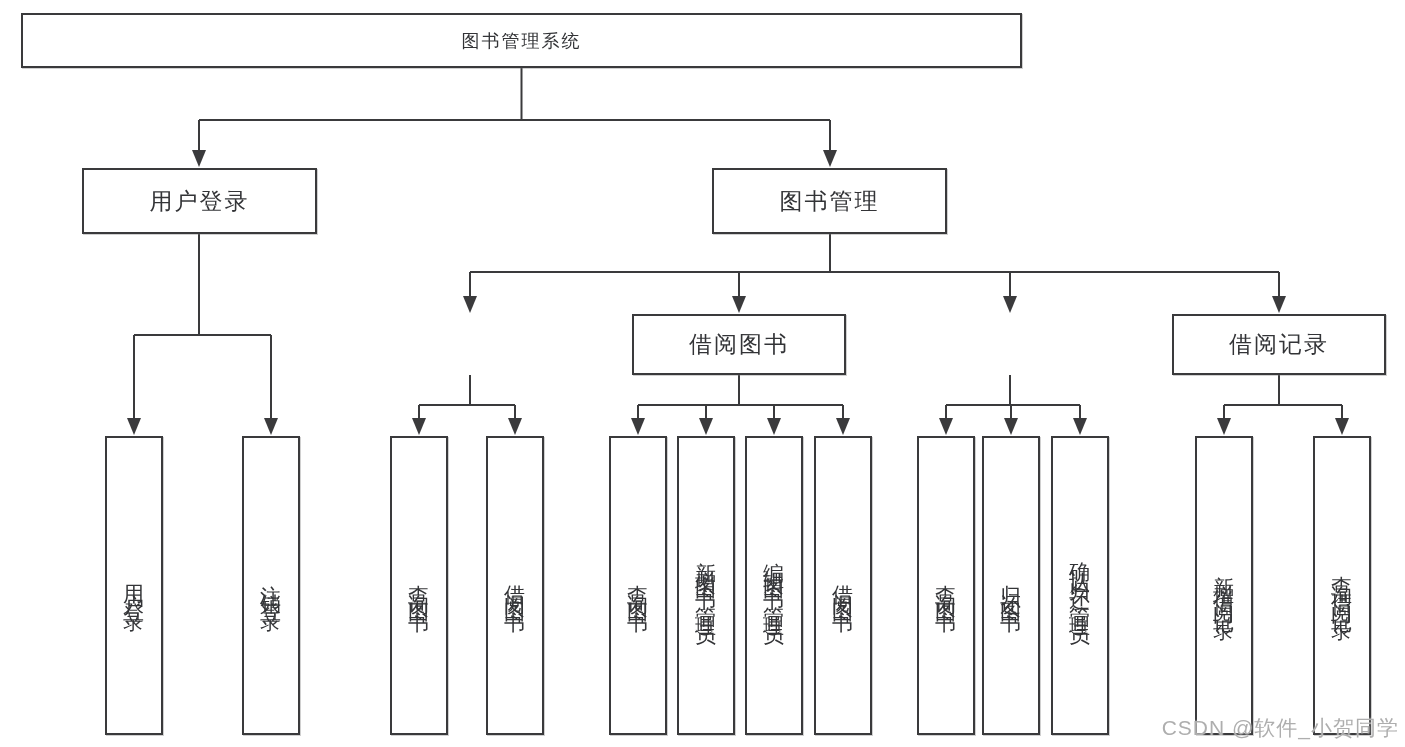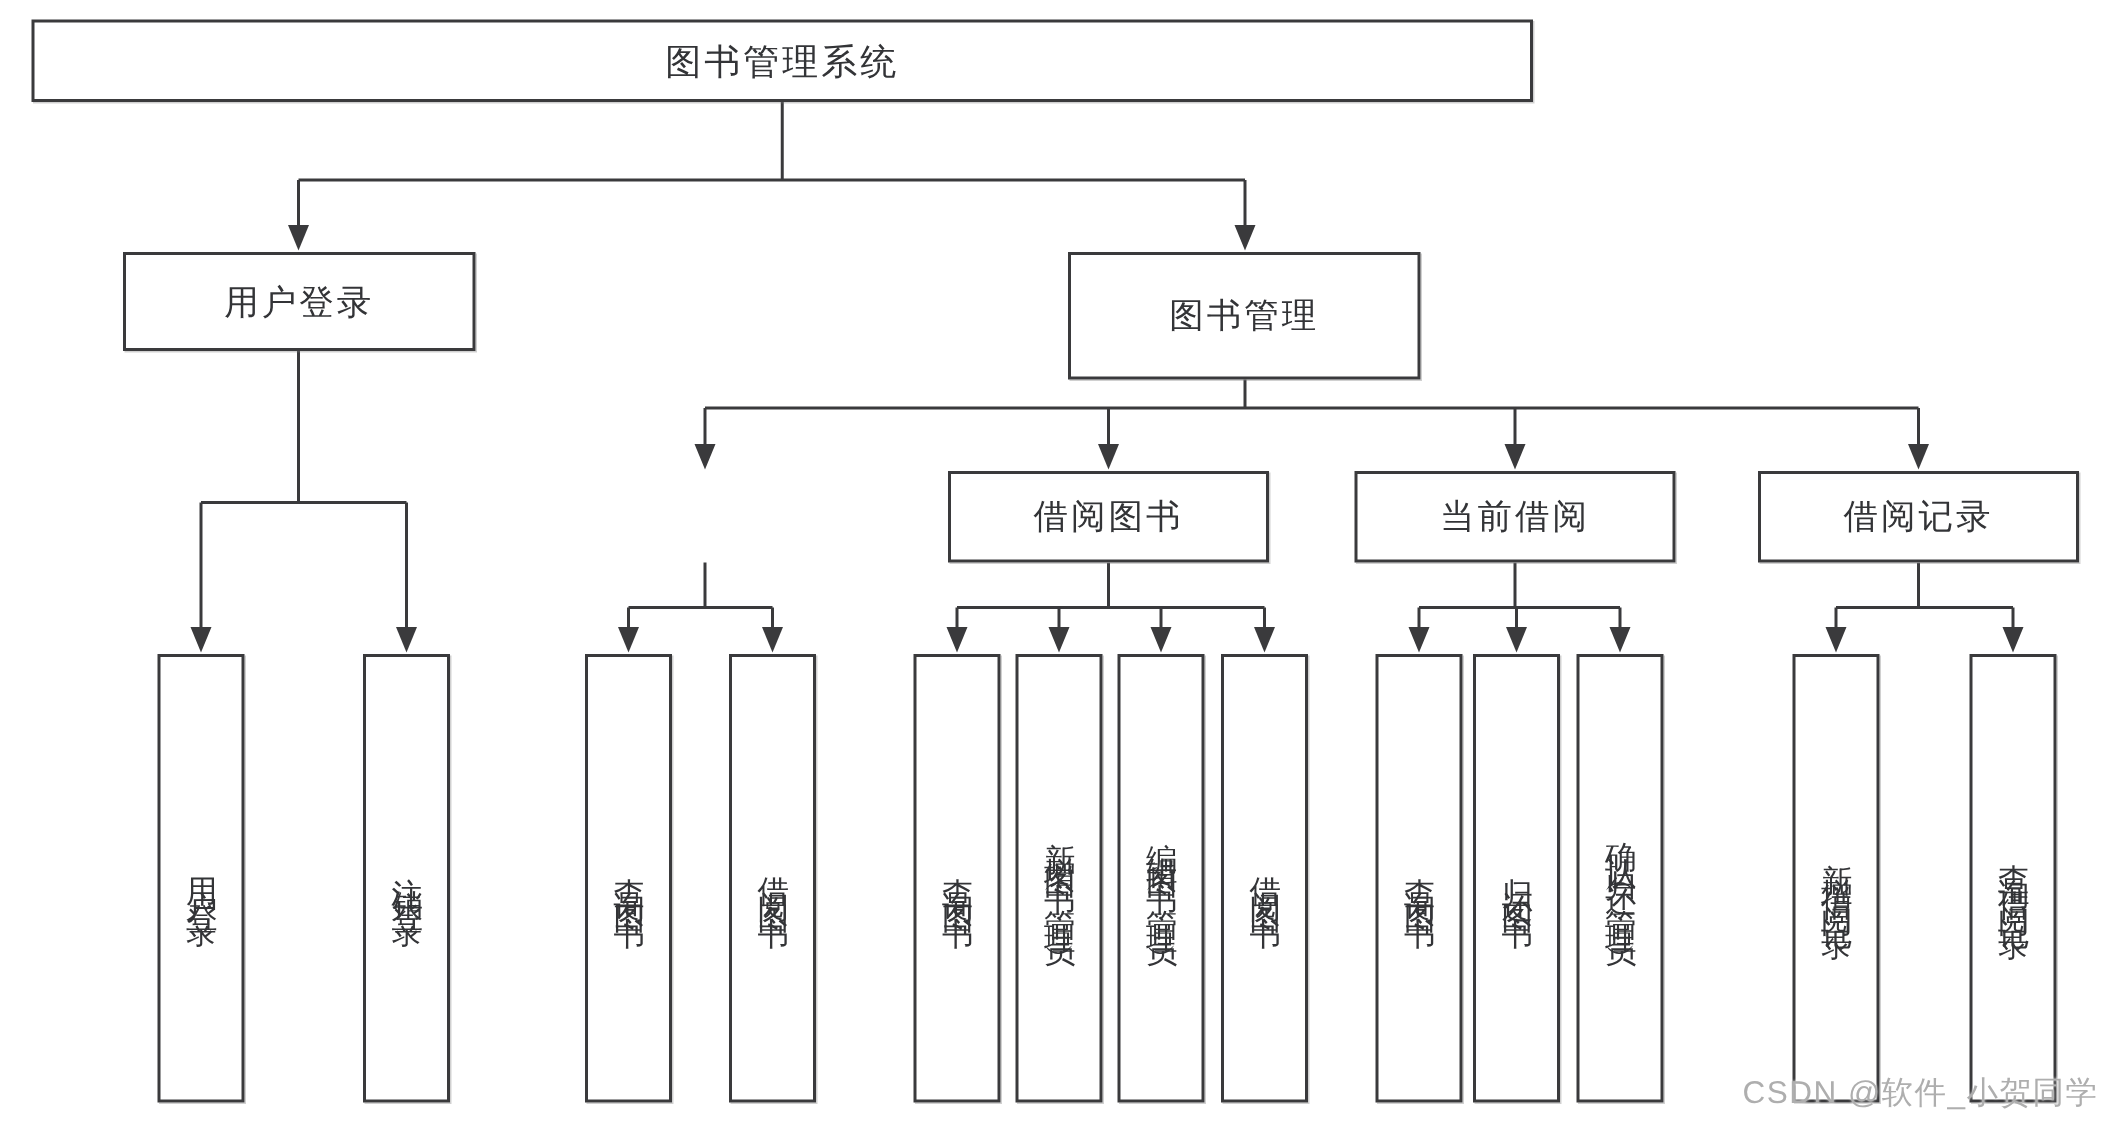--- a/index.html
+++ b/index.html
@@ -25,21 +25,21 @@
     display: flex;
     align-items: center;
     justify-content: center;
     color: #333437;
     font-size: 23px;
     letter-spacing: 2px;
     z-index: 2;
     white-space: nowrap;
     box-shadow: 1px 1px 0 rgba(120,120,120,0.35);
   }
-  .box.root { font-size: 24px; }
+  .box.root { font-size: 18px; }
   .vbox {
     position: absolute;
     box-sizing: border-box;
     border: 2px solid #3a3a3c;
     background: #ffffff;
     display: flex;
     align-items: center;
     justify-content: center;
     color: #333437;
     writing-mode: vertical-rl;
@@ -138,24 +138,23 @@
       <path d="M1224 405 V420"></path>
       <polygon points="1217,418 1231,418 1224,435" fill="#3a3a3c" stroke="none"></polygon>
       <path d="M1342 405 V420"></path>
       <polygon points="1335,418 1349,418 1342,435" fill="#3a3a3c" stroke="none"></polygon>
     </g>
   </svg>
 
   <div class="box root" style="left:21px; top:13px; width:1001px; height:55px;">图书管理系统</div>
 
   <div class="box" style="left:82px; top:168px; width:235px; height:66px;">用户登录</div>
-  <div class="box" style="left:712px; top:168px; width:235px; height:85px;">图书管理</div>
+  <div class="box" style="left:712px; top:168px; width:235px; height:66px;">图书管理</div>
 
   <div class="box" style="left:632px; top:314px; width:214px; height:61px;">借阅图书</div>
-  <div class="box" style="left:903px; top:314px; width:214px; height:61px;">当前借阅</div>
   <div class="box" style="left:1172px; top:314px; width:214px; height:61px;">借阅记录</div>
 
   <div class="vbox" style="left:105px; top:436px; width:58px; height:299px;">用户登录</div>
   <div class="vbox" style="left:242px; top:436px; width:58px; height:299px;">注销登录</div>
 
   <div class="vbox" style="left:390px; top:436px; width:58px; height:299px;">查询图书</div>
   <div class="vbox" style="left:486px; top:436px; width:58px; height:299px;">借阅图书</div>
 
   <div class="vbox" style="left:609px; top:436px; width:58px; height:299px;">查询图书</div>
   <div class="vbox" style="left:677px; top:436px; width:58px; height:299px;">新增图书（管理员）</div>

